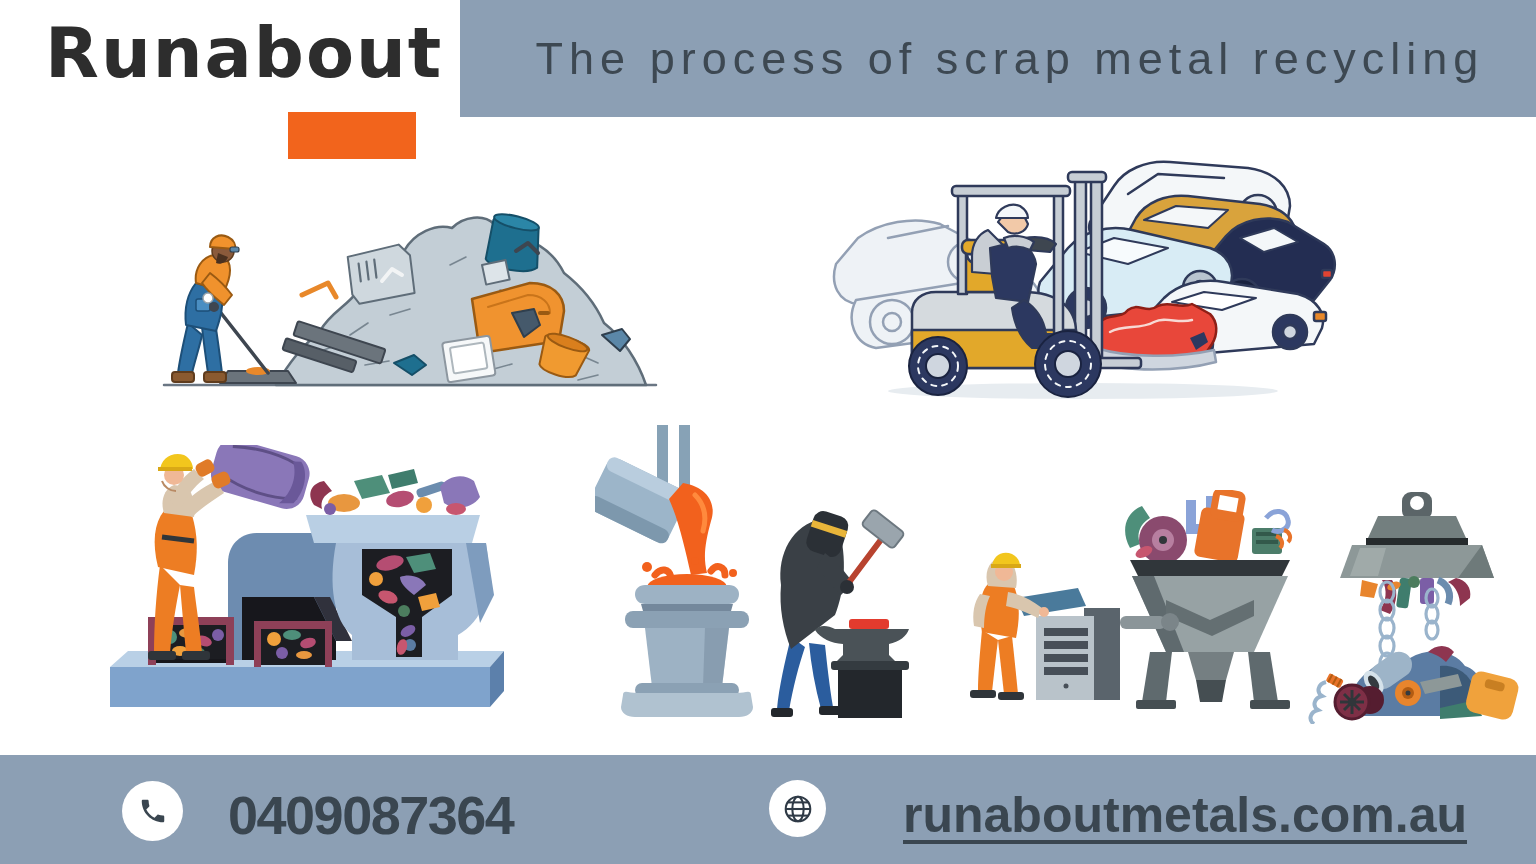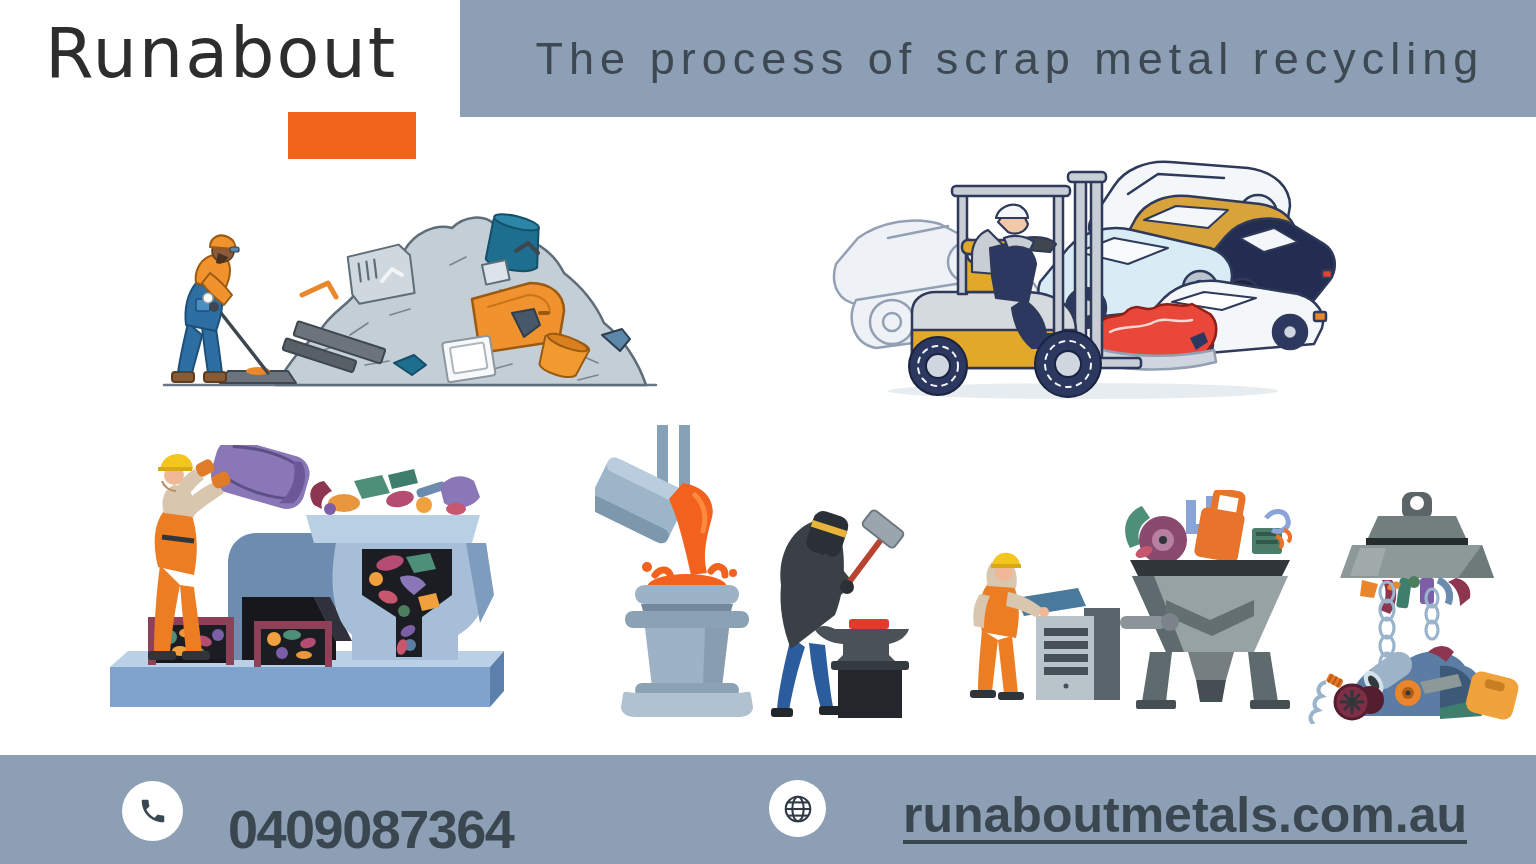--- a/index.html
+++ b/index.html
@@ -1,36 +1,36 @@
 <!DOCTYPE html>
 <html><head>
 <meta charset="utf-8">
 <style>
   html,body{margin:0;padding:0;background:#ffffff;}
   .page{position:relative;width:1536px;height:864px;background:#ffffff;overflow:hidden;
         font-family:"DejaVu Sans","Liberation Sans",sans-serif;}
 
   
   .logo{position:absolute;left:45px;top:20px;color:#2d2d2d;font-size:70px;line-height:66px;
-        letter-spacing:2px;font-weight:400;}
+        letter-spacing:2px;font-weight:700;}
   .logo-accent{position:absolute;left:288px;top:112px;width:128px;height:47px;background:#F2641C;}
 
   
   .banner{position:absolute;left:460px;top:0;width:1076px;height:117px;background:#8C9FB4;
           display:flex;align-items:center;justify-content:center;padding-left:12px;}
   .banner h1{margin:0;font-family:"Liberation Sans",sans-serif;font-weight:400;font-size:45px;
              letter-spacing:6px;color:#3d4852;white-space:nowrap;}
 
   
   .footer{position:absolute;left:0;top:755px;width:1536px;height:109px;background:#8C9FB4;}
   .icon-circle{position:absolute;border-radius:50%;background:#ffffff;
                display:flex;align-items:center;justify-content:center;}
   .phone-circle{left:122px;top:26px;width:61px;height:60px;}
   .globe-circle{left:769px;top:25px;width:57px;height:57px;}
-  .phone-number{position:absolute;left:228px;top:43px;font-family:"Liberation Sans",sans-serif;
+  .phone-number{position:absolute;left:228px;top:29px;font-family:"Liberation Sans",sans-serif;
                 font-size:54px;font-weight:bold;letter-spacing:-1.5px;color:#3a4650;}
   .website-link{position:absolute;left:903px;top:31px;font-family:"Liberation Sans",sans-serif;
                 font-size:50px;font-weight:bold;color:#3a4650;text-decoration:underline;
                 text-decoration-thickness:4px;text-underline-offset:8px;cursor:pointer;}
 
   
   .ill{position:absolute;}
   .ill-1{left:150px;top:195px;width:520px;height:200px;}
   .ill-2{left:828px;top:152px;width:512px;height:250px;}
   .ill-3{left:100px;top:445px;width:410px;height:275px;}

